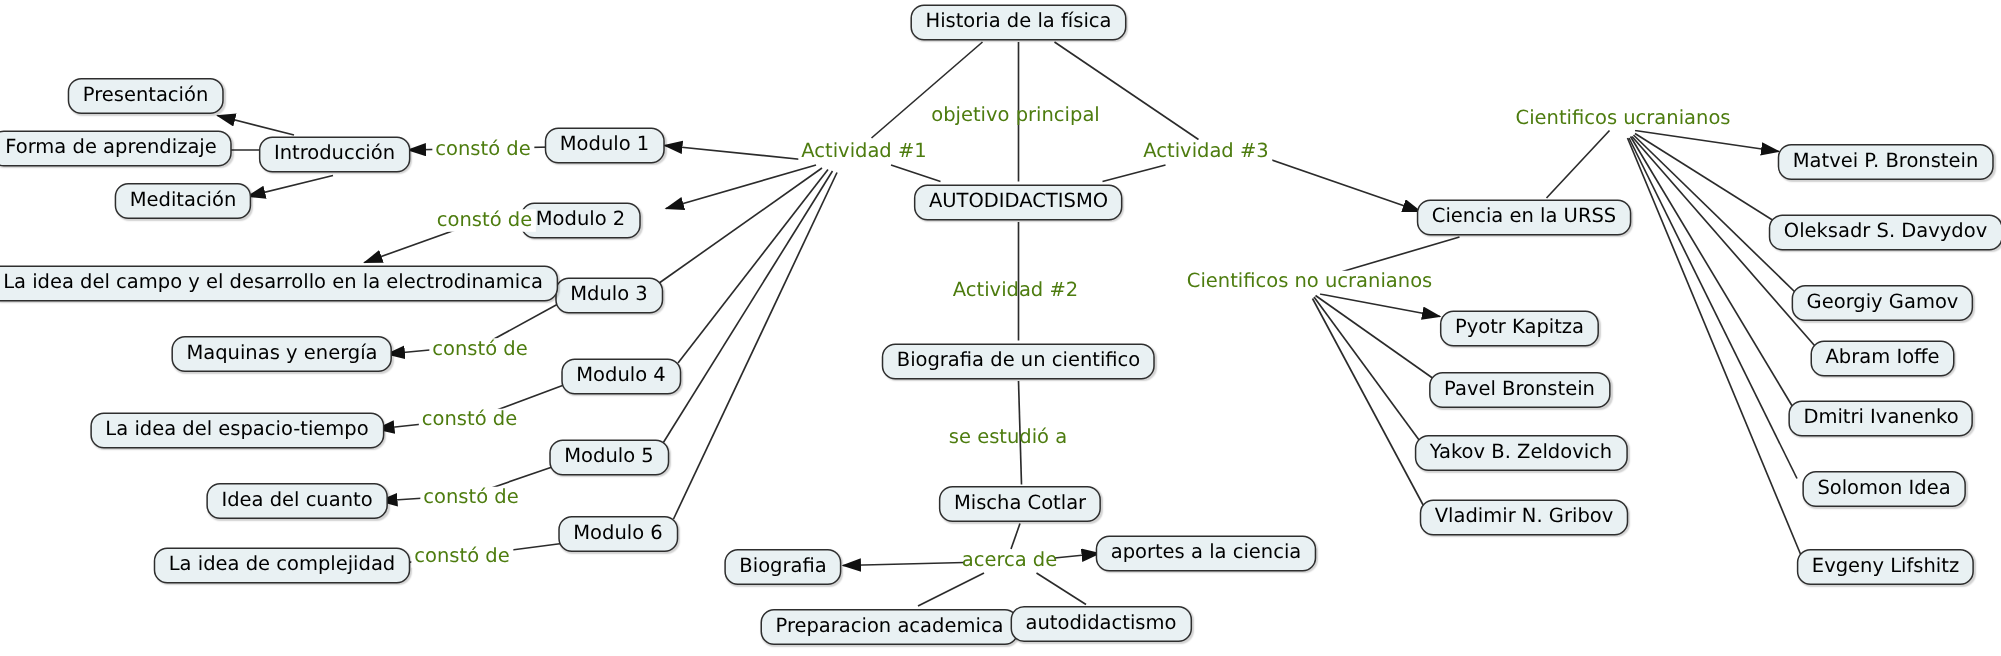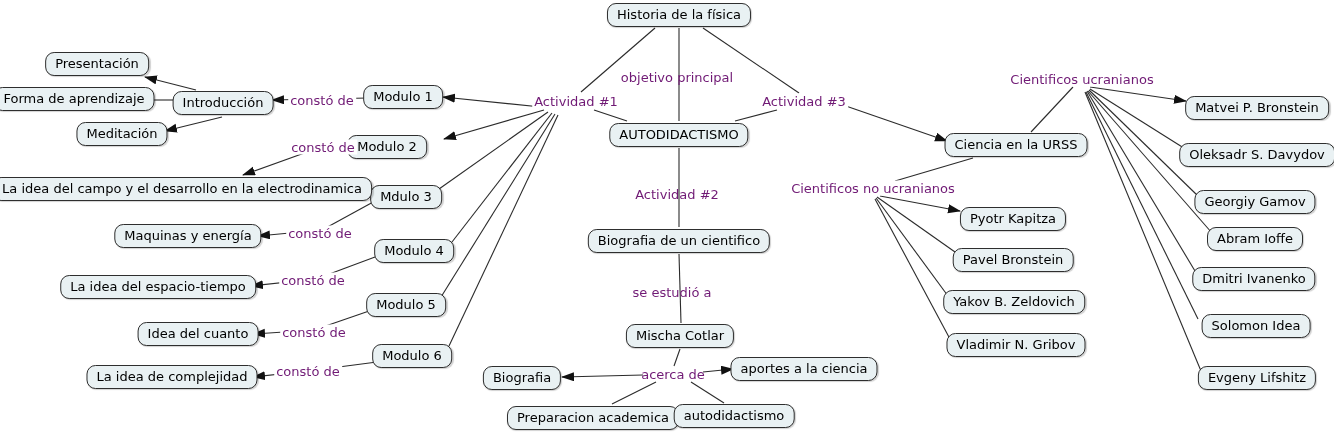--- a/index.html
+++ b/index.html
@@ -22,21 +22,21 @@
     font-size:13px;
     color:#000;
     white-space:nowrap;
     box-shadow:1px 1px 1px rgba(0,0,0,0.18);
     z-index:2;
   }
   .label{
     position:absolute;
     transform:translate(-50%,-50%);
     font-size:13px;
-    color:#701a75;
+    color:#4d7c0f;
     white-space:nowrap;
     z-index:1;
     padding:0 2px;
   }
   .label.mask{background:#ffffff;z-index:2;}
 </style>
 </head>
 <body>
 
 <div id="map">
@@ -113,21 +113,21 @@
   <div class="node" style="left:403px;top:97px">Modulo 1</div>
   <div class="node" style="left:387px;top:147px">Modulo 2</div>
   <div class="node" style="left:406px;top:197px">Mdulo 3</div>
   <div class="node" style="left:182px;top:189px">La idea del campo y el desarrollo en la electrodinamica</div>
   <div class="node" style="left:188px;top:236px">Maquinas y energía</div>
   <div class="node" style="left:414px;top:251px">Modulo 4</div>
   <div class="node" style="left:158px;top:287px">La idea del espacio-tiempo</div>
   <div class="node" style="left:406px;top:305px">Modulo 5</div>
   <div class="node" style="left:198px;top:334px">Idea del cuanto</div>
   <div class="node" style="left:412px;top:356px">Modulo 6</div>
-  <div class="node" style="left:172px;top:377px">La idea de complejidad</div>
+  <div class="node" style="left:188px;top:377px">La idea de complejidad</div>
   <div class="node" style="left:679px;top:135px">AUTODIDACTISMO</div>
   <div class="node" style="left:679px;top:241px">Biografia de un cientifico</div>
   <div class="node" style="left:680px;top:336px">Mischa Cotlar</div>
   <div class="node" style="left:522px;top:378px">Biografia</div>
   <div class="node" style="left:593px;top:418px">Preparacion academica</div>
   <div class="node" style="left:804px;top:369px">aportes a la ciencia</div>
   <div class="node" style="left:734px;top:416px">autodidactismo</div>
   <div class="node" style="left:1016px;top:145px">Ciencia en la URSS</div>
   <div class="node" style="left:1013px;top:219px">Pyotr Kapitza</div>
   <div class="node" style="left:1013px;top:260px">Pavel Bronstein</div>

